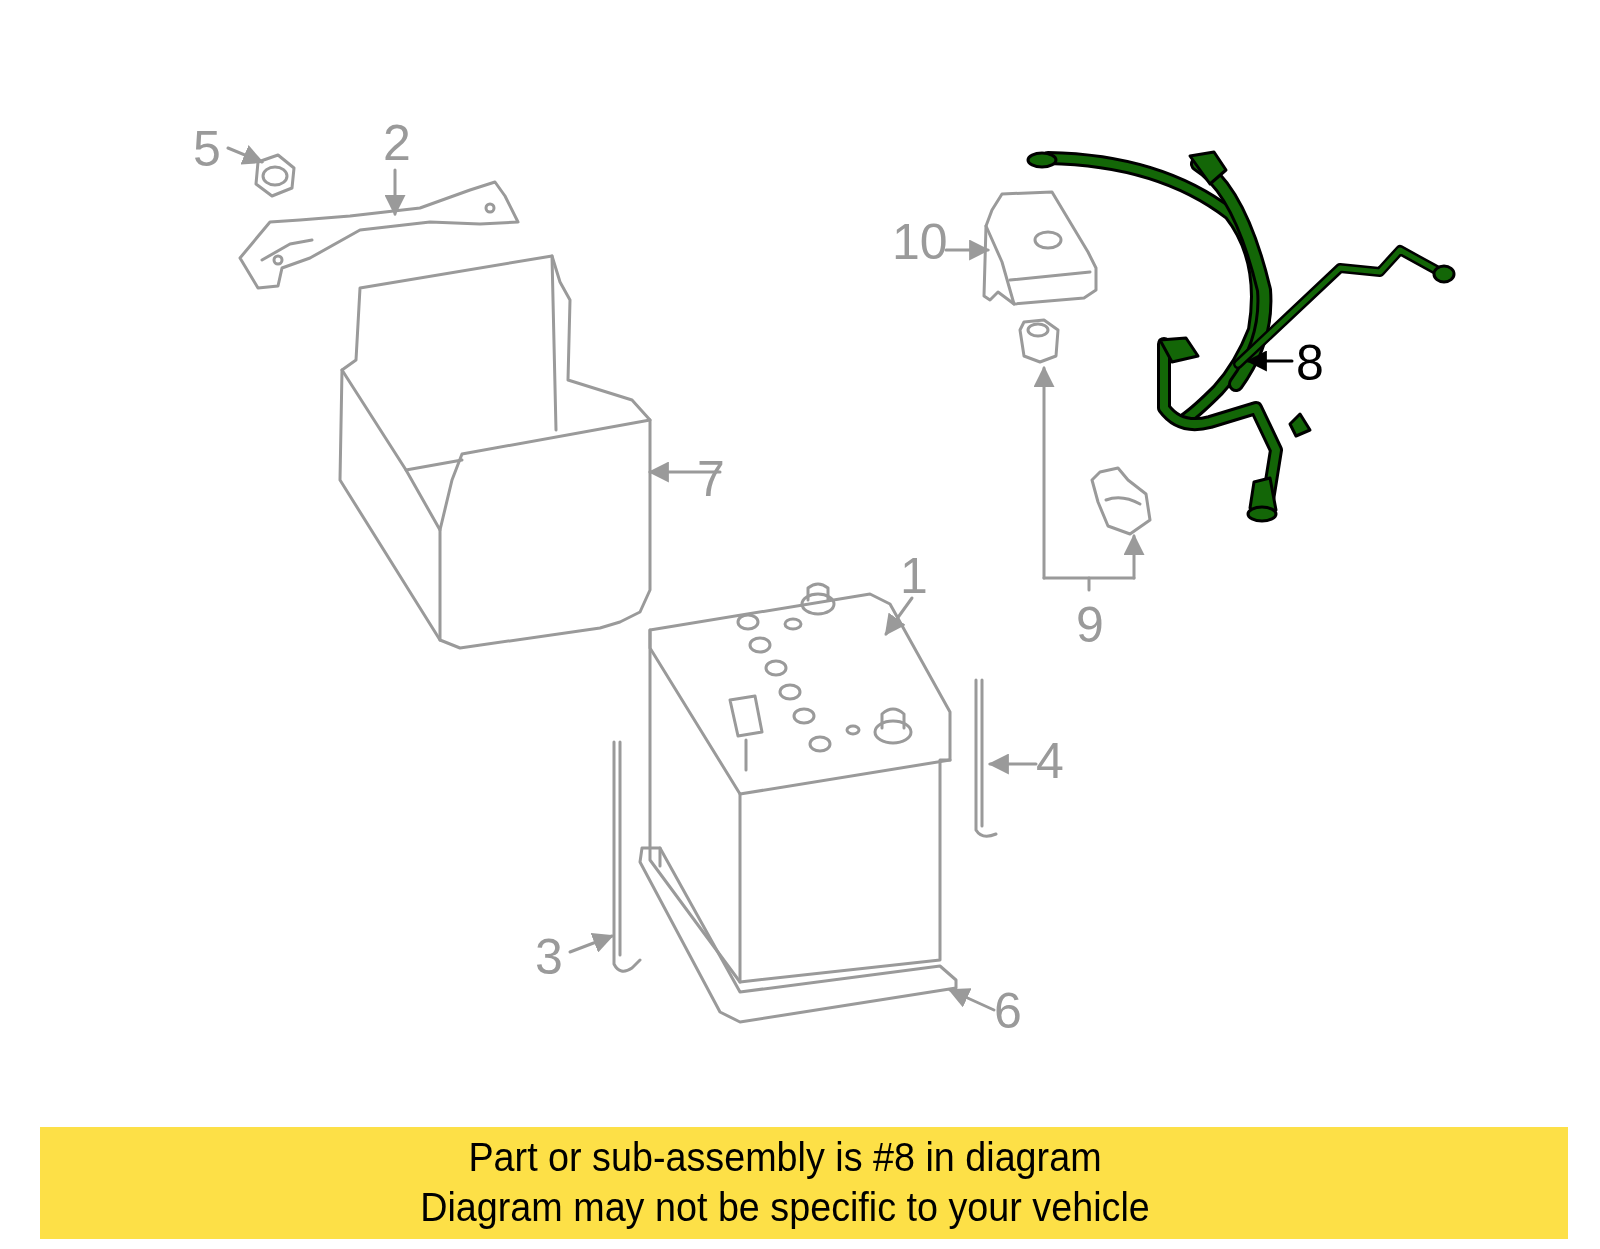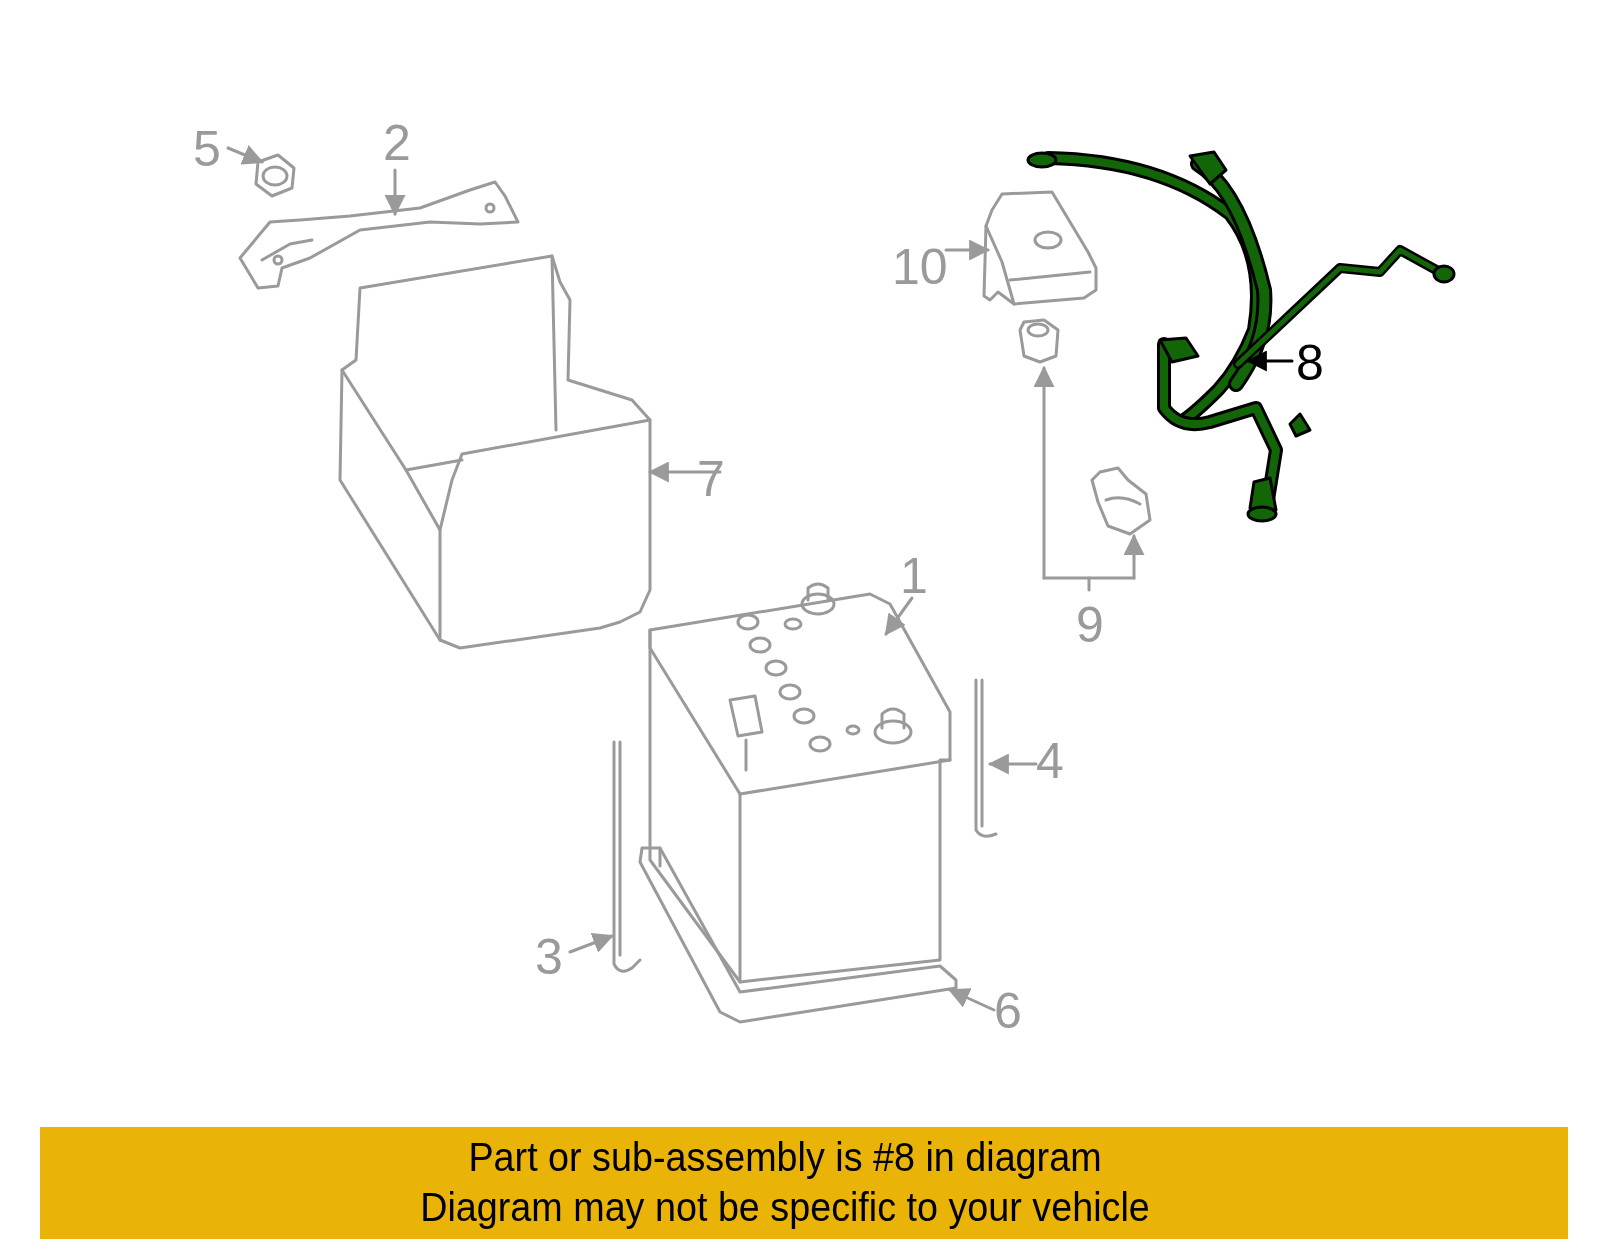--- a/index.html
+++ b/index.html
@@ -1,20 +1,20 @@
 <!DOCTYPE html>
 <html><head>
 <meta charset="utf-8">
 <style>
   html,body{margin:0;padding:0;background:#fff;}
   body{width:1600px;height:1249px;position:relative;overflow:hidden;font-family:"Liberation Sans",sans-serif;}
   #diagram{position:absolute;left:0;top:0;width:1600px;height:1249px;}
   .callout{position:absolute;font-family:"Liberation Sans",sans-serif;font-size:50px;line-height:1;color:#9a9a9a;}
   .callout.active{color:#000;}
-  #banner{position:absolute;left:40px;top:1127px;width:1528px;height:112px;background:#eab308;}
+  #banner{position:absolute;left:40px;top:1127px;width:1528px;height:112px;background:#fde047;}
   #banner .line{position:absolute;left:0;width:1490px;text-align:center;color:#000;font-size:41px;line-height:1;font-family:"Liberation Sans",sans-serif;transform:scaleX(0.92);transform-origin:center;}
 </style>
 </head>
 <body>
 
 <svg id="diagram" viewBox="0 0 1600 1249" xmlns="http://www.w3.org/2000/svg">
   <defs>
     <marker id="arrG" viewBox="0 0 10 10" refX="9" refY="5" markerWidth="7" markerHeight="7" orient="auto-start-reverse">
       <path d="M0,0 L10,5 L0,10 z" fill="#9a9a9a"></path>
     </marker>
@@ -127,20 +127,20 @@
   </g>
 </svg>
 
 <div class="callout" style="left:193px;top:124px;">5</div>
 <div class="callout" style="left:383px;top:118px;">2</div>
 <div class="callout" style="left:697px;top:454px;">7</div>
 <div class="callout" style="left:900px;top:551px;">1</div>
 <div class="callout" style="left:1036px;top:736px;">4</div>
 <div class="callout" style="left:535px;top:932px;">3</div>
 <div class="callout" style="left:994px;top:986px;">6</div>
-<div class="callout" style="left:892px;top:242px;">10</div>
+<div class="callout" style="left:892px;top:217px;">10</div>
 <div class="callout" style="left:1076px;top:600px;">9</div>
 <div class="callout active" style="left:1296px;top:338px;">8</div>
 
 <div id="banner">
   <div class="line" style="top:10px;">Part or sub-assembly is #8 in diagram</div>
   <div class="line" style="top:60px;">Diagram may not be specific to your vehicle</div>
 </div>
 
 </body></html>

